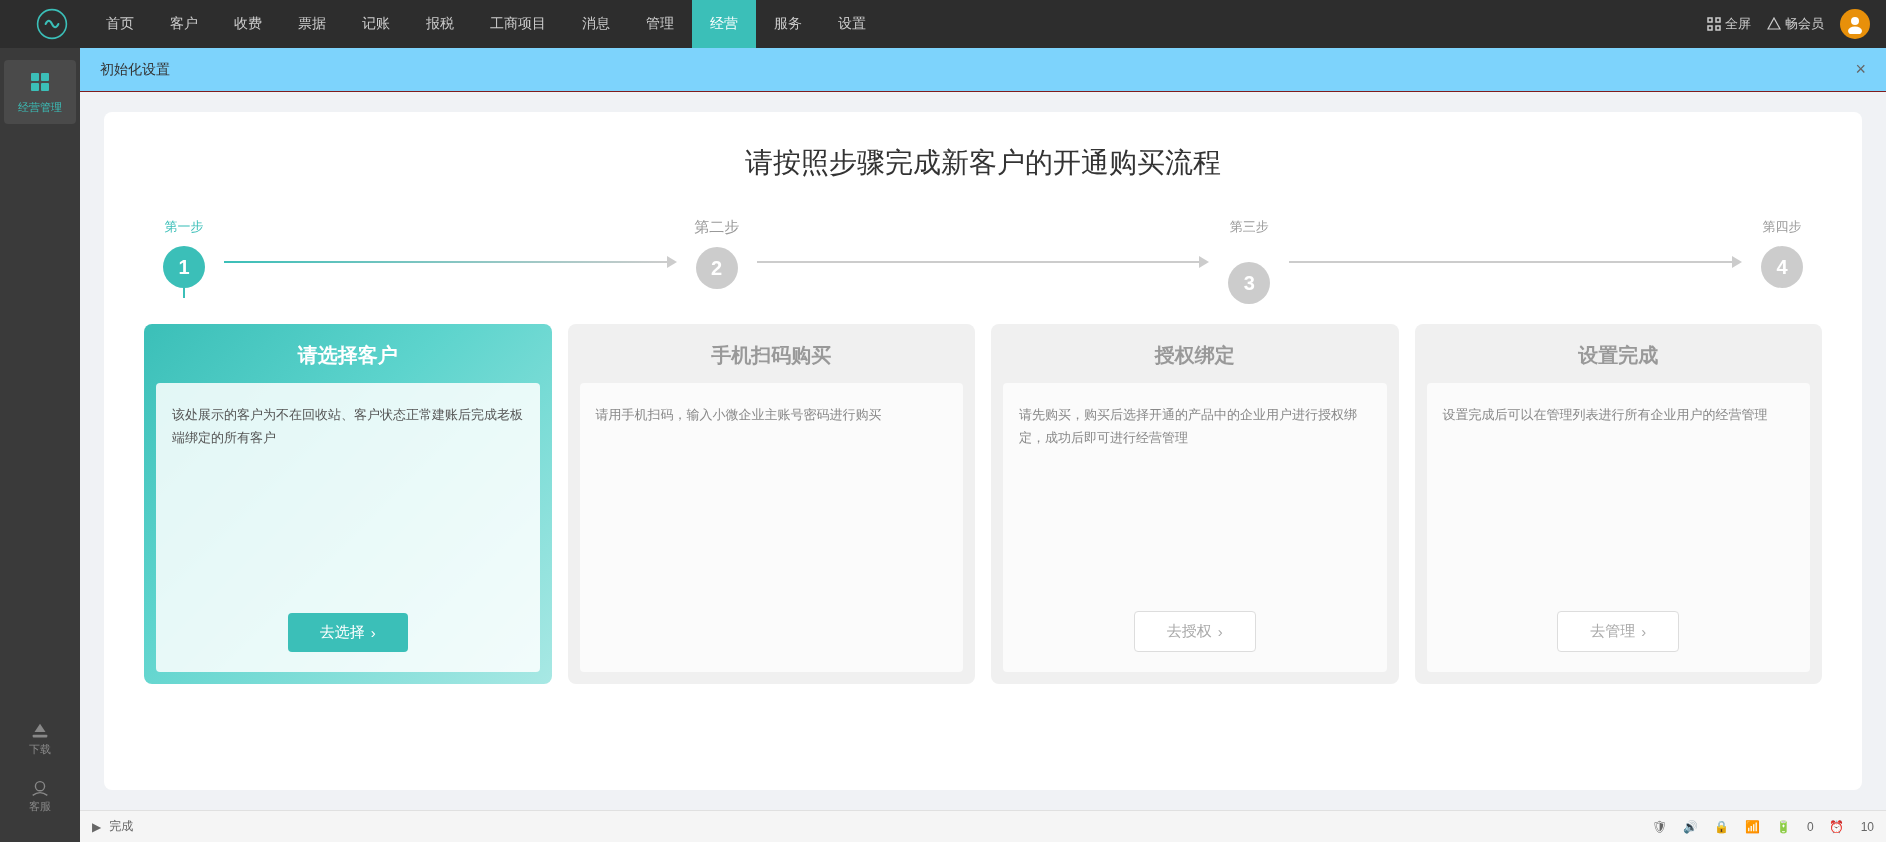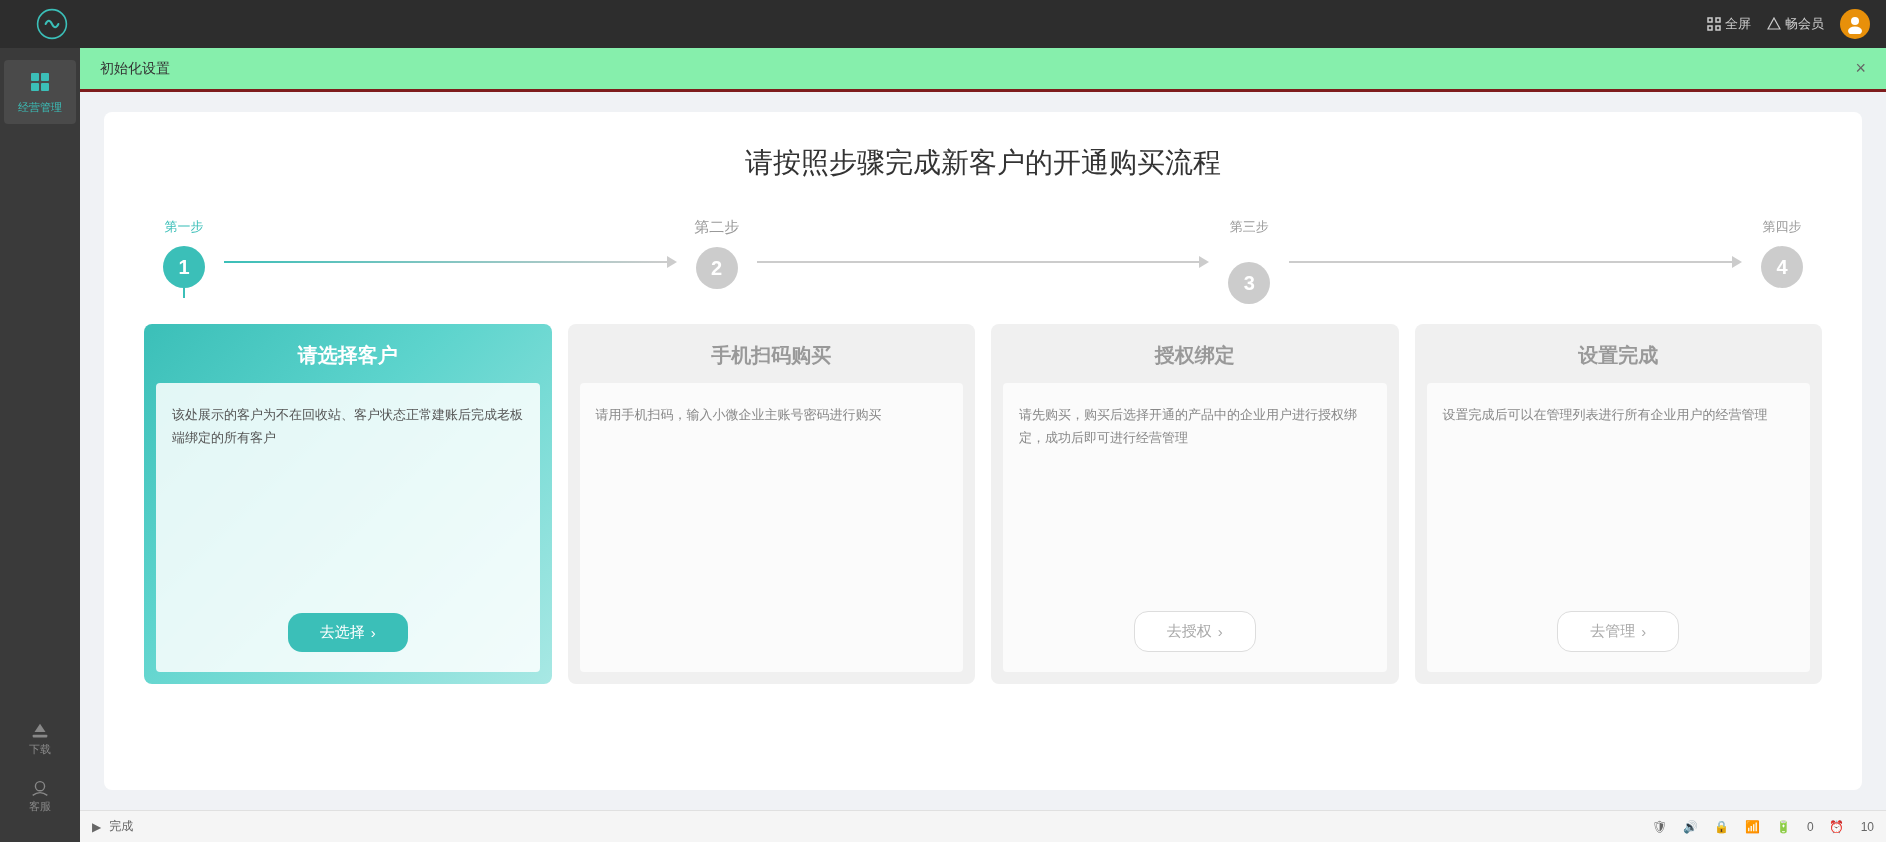--- a/index.html
+++ b/index.html
@@ -101,27 +101,27 @@
     
     .main-content {
       flex: 1;
       background: #f0f2f5;
       display: flex;
       flex-direction: column;
     }
 
     
     .page-header {
-      background: #86efac;
+      background: #7dd3fc;
       padding: 0 20px;
       height: 44px;
       display: flex;
       align-items: center;
       justify-content: space-between;
-      border-bottom: 3px solid #7f1d1d;
+      border-bottom: 1px solid #7f1d1d;
       font-size: 14px;
       color: #333;
     }
     .close-btn {
       cursor: pointer;
       font-size: 18px;
       color: #666;
       background: none;
       border: none;
     }
@@ -193,21 +193,21 @@
       justify-content: center;
       background: rgba(255,255,255,0.85);
       margin: 0 12px 12px;
       border-radius: 0 0 4px 4px;
     }
     .step-col.inactive .step-col-footer {
       background: rgba(255,255,255,0.7);
     }
     .btn-action {
       padding: 10px 32px;
-      border-radius: 14px;
+      border-radius: 4px;
       font-size: 15px;
       cursor: pointer;
       border: none;
       display: flex;
       align-items: center;
       gap: 6px;
     }
     .btn-active {
       background: #3bbfb8;
       color: #fff;
@@ -240,20 +240,34 @@
   </style>
 </head>
 <body>
 
 <div class="top-nav">
   <div class="logo">
     <svg viewBox="0 0 40 40" fill="none">
       <circle cx="20" cy="20" r="18" fill="none" stroke="#3bbfb8" stroke-width="2"></circle>
       <path d="M12 20 Q16 12 20 20 Q24 28 28 20" stroke="#3bbfb8" stroke-width="2.5" fill="none" stroke-linecap="round"></path>
     </svg>
+  </div>
+  <div class="nav-items">
+    <div class="nav-item">首页</div>
+    <div class="nav-item">客户</div>
+    <div class="nav-item">收费</div>
+    <div class="nav-item">票据</div>
+    <div class="nav-item">记账</div>
+    <div class="nav-item">报税</div>
+    <div class="nav-item">工商项目</div>
+    <div class="nav-item">消息</div>
+    <div class="nav-item">管理</div>
+    <div class="nav-item active">经营</div>
+    <div class="nav-item">服务</div>
+    <div class="nav-item">设置</div>
   </div>
   <div class="nav-right">
     <div class="btn-fullscreen">
       <svg width="14" height="14" viewBox="0 0 14 14" fill="none">
           <rect x="1" y="1" width="4" height="4" stroke="#ccc" stroke-width="1.5" fill="none"></rect>
           <rect x="9" y="1" width="4" height="4" stroke="#ccc" stroke-width="1.5" fill="none"></rect>
           <rect x="1" y="9" width="4" height="4" stroke="#ccc" stroke-width="1.5" fill="none"></rect>
           <rect x="9" y="9" width="4" height="4" stroke="#ccc" stroke-width="1.5" fill="none"></rect>
         </svg>
       <span>全屏</span>

